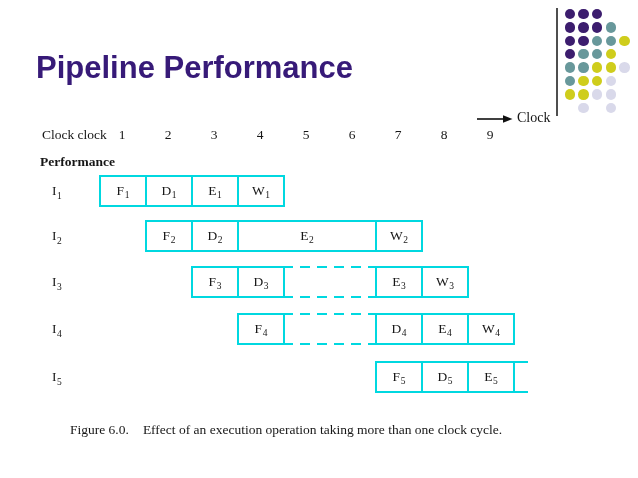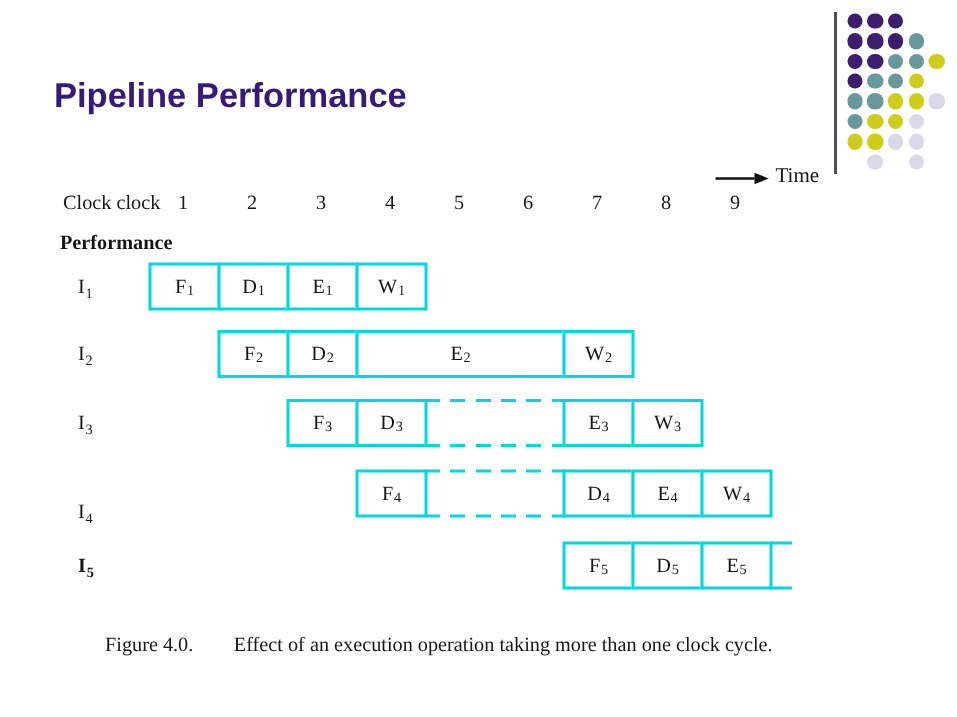--- a/index.html
+++ b/index.html
@@ -7,41 +7,41 @@
     --p:#3C1D6E; --t:#68989B; --y:#CFCD1C; --l:#D9D9EA;
   }
   html,body{margin:0;padding:0;}
   body{
     width:638px;height:478px;background:#ffffff;position:relative;overflow:hidden;
     font-family:"Liberation Serif", serif;color:var(--ink);
   }
   .abs{position:absolute;}
   #title{
     left:36px;top:50px;font-family:"Liberation Sans", sans-serif;
-    font-weight:bold;font-size:23px;color:var(--title);white-space:nowrap;
+    font-weight:bold;font-size:31px;color:var(--title);white-space:nowrap;
   }
   #divider{left:556px;top:8px;width:1.5px;height:108px;background:#4f4f4f;}
   .dot{position:absolute;width:10.5px;height:10.5px;border-radius:50%;}
   #time-label{left:517px;top:110px;font-size:14px;}
   #clock-label{left:42px;top:127px;font-size:13.5px;white-space:nowrap;}
   .cyc{position:absolute;top:127px;width:46px;text-align:center;font-size:13.5px;}
   #instr-label{left:40px;top:154px;font-size:13.5px;font-weight:bold;}
   .row-label{position:absolute;left:52px;width:36px;text-align:left;font-size:13.5px;line-height:18px;}
   .cell{
     position:absolute;height:32px;border:2px solid var(--cyan);box-sizing:border-box;
     background:#fff;display:flex;align-items:center;justify-content:center;font-size:13.5px;
   }
   .cell .sub, .row-label .sub{font-size:9.5px;display:inline-block;transform:translateY(3.5px);margin-left:0.5px;}
   .dash{
     position:absolute;height:2px;
     background:repeating-linear-gradient(90deg,var(--cyan) 0 10px,transparent 10px 17px);
   }
   .ext{position:absolute;height:2px;background:var(--cyan);}
   #caption{left:70px;top:422px;font-size:13.5px;white-space:nowrap;}
-  #caption-text{margin-left:27px;}
+  #caption-text{margin-left:14px;}
 </style>
 </head>
 <body>
 
 <div class="abs" id="title">Pipeline Performance</div>
 
 <div class="abs" id="divider"></div>
 <div class="abs" id="dots">
     <div class="dot" style="left: 564.75px; top: 8.75px; background: rgb(60, 29, 110);"></div>
     <div class="dot" style="left: 578.35px; top: 8.75px; background: rgb(60, 29, 110);"></div>
@@ -73,21 +73,21 @@
     <div class="dot" style="left: 591.95px; top: 89.15px; background: rgb(217, 217, 234);"></div>
     <div class="dot" style="left: 605.55px; top: 89.15px; background: rgb(217, 217, 234);"></div>
     <div class="dot" style="left: 578.35px; top: 102.55px; background: rgb(217, 217, 234);"></div>
     <div class="dot" style="left: 605.55px; top: 102.55px; background: rgb(217, 217, 234);"></div>
   </div>
 
 <svg class="abs" id="time-arrow" style="left:476px;top:113px" width="38" height="12" viewBox="0 0 38 12">
   <line x1="1" y1="6" x2="27" y2="6" stroke="#111" stroke-width="1.6"></line>
   <polygon points="27,2.2 36.5,6 27,9.8" fill="#111"></polygon>
 </svg>
-<div class="abs" id="time-label">Time</div>
+<div class="abs" id="time-label">Clock</div>
 
 <div class="abs" id="clock-label">Clock clock</div>
 <div id="cycles">
     <div class="cyc" style="left: 99px;">1</div>
     <div class="cyc" style="left: 145px;">2</div>
     <div class="cyc" style="left: 191px;">3</div>
     <div class="cyc" style="left: 237px;">4</div>
     <div class="cyc" style="left: 283px;">5</div>
     <div class="cyc" style="left: 329px;">6</div>
     <div class="cyc" style="left: 375px;">7</div>
@@ -144,51 +144,51 @@
     <div class="cell" style="left: 375px; top: 266px; width: 48px;">
       <span>E</span>
       <span class="sub">3</span>
     </div>
     <div class="cell" style="left: 421px; top: 266px; width: 48px;">
       <span>W</span>
       <span class="sub">3</span>
     </div>
     <div class="dash" style="left: 283px; top: 266px; width: 94px;"></div>
     <div class="dash" style="left: 283px; top: 296px; width: 94px;"></div>
-    <div class="row-label" style="top: 332px;"><span>I</span><span class="sub">4</span></div>
+    <div class="row-label" style="top: 320px;"><span>I</span><span class="sub">4</span></div>
     <div class="cell" style="left: 237px; top: 313px; width: 48px;">
       <span>F</span>
       <span class="sub">4</span>
     </div>
     <div class="cell" style="left: 375px; top: 313px; width: 48px;">
       <span>D</span>
       <span class="sub">4</span>
     </div>
     <div class="cell" style="left: 421px; top: 313px; width: 48px;">
       <span>E</span>
       <span class="sub">4</span>
     </div>
     <div class="cell" style="left: 467px; top: 313px; width: 48px;">
       <span>W</span>
       <span class="sub">4</span>
     </div>
     <div class="dash" style="left: 283px; top: 313px; width: 94px;"></div>
     <div class="dash" style="left: 283px; top: 343px; width: 94px;"></div>
-    <div class="row-label" style="top: 368px; font-weight: bold;"><span>I</span><span class="sub">5</span></div>
+    <div class="row-label" style="top: 368px;"><span>I</span><span class="sub">5</span></div>
     <div class="cell" style="left: 375px; top: 361px; width: 48px;">
       <span>F</span>
       <span class="sub">5</span>
     </div>
     <div class="cell" style="left: 421px; top: 361px; width: 48px;">
       <span>D</span>
       <span class="sub">5</span>
     </div>
     <div class="cell" style="left: 467px; top: 361px; width: 48px;">
       <span>E</span>
       <span class="sub">5</span>
     </div>
     <div class="ext" style="left: 513px; top: 361px; width: 15px;"></div>
     <div class="ext" style="left: 513px; top: 391px; width: 15px;"></div>
   </div>
 
 <div class="abs" id="caption">
-  <span id="caption-figure">Figure 4.0.</span><span id="caption-text">Effect of an execution operation taking more than one clock cycle.</span>
+  <span id="caption-figure">Figure 6.0.</span><span id="caption-text">Effect of an execution operation taking more than one clock cycle.</span>
 </div>
 
 </body></html>

